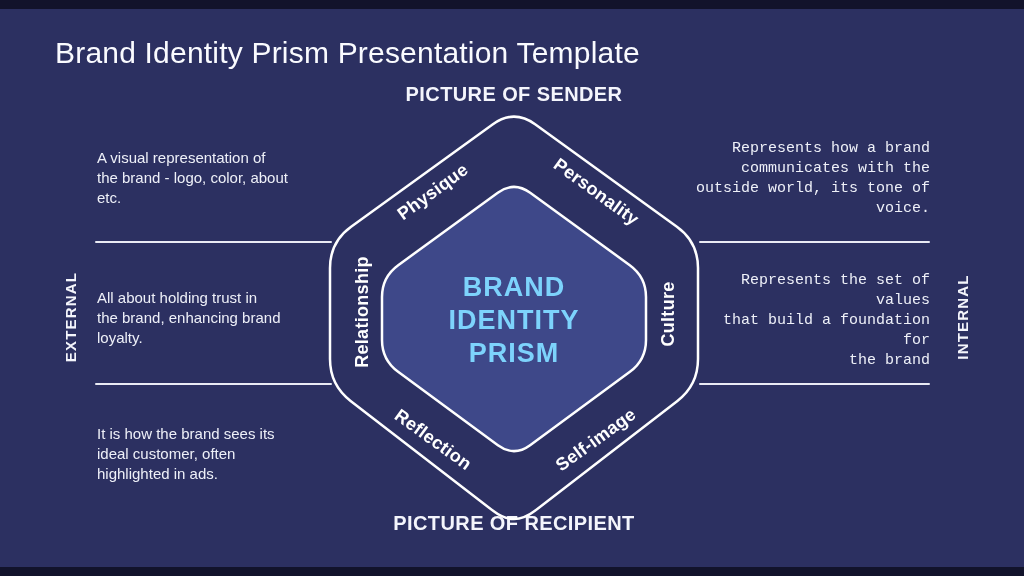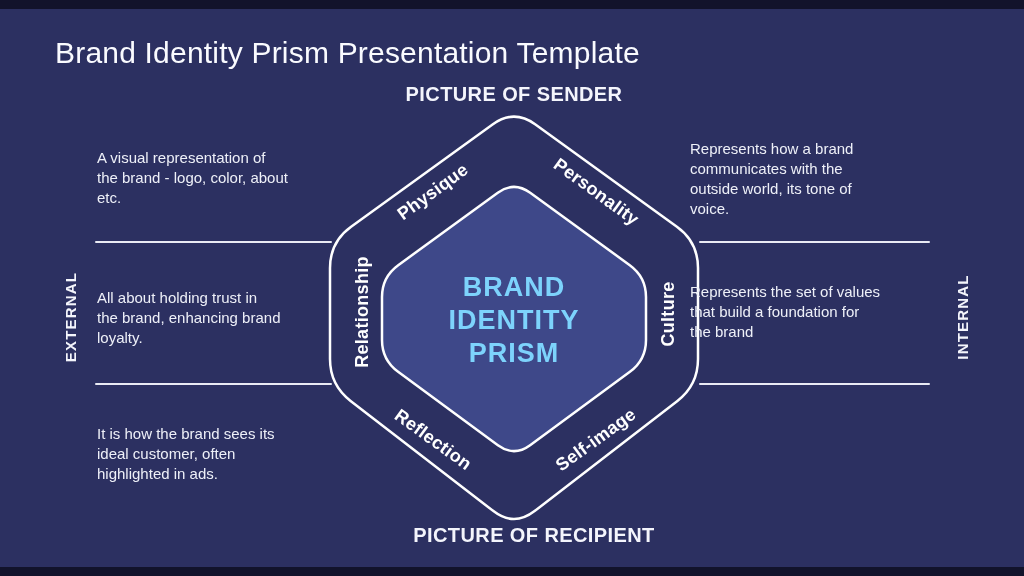--- a/index.html
+++ b/index.html
@@ -13,21 +13,21 @@
   .edge-bar.bottom{bottom:0;}
   .title{
     position:absolute;left:55px;top:36px;margin:0;
     font-size:30px;font-weight:300;letter-spacing:.2px;color:#fafbff;white-space:nowrap;text-align:right;
   }
   .cap-label{
     position:absolute;transform:translateX(-50%);
     font-size:20px;font-weight:700;letter-spacing:.4px;white-space:nowrap;color:#f4f5fc;
   }
   .sender{left:514px;top:83px;}
-  .recipient{left:514px;top:524px;margin-left:20px;}
+  .recipient{left:514px;top:512px;}
   .axis-label{
     position:absolute;transform:translate(-50%,-50%) rotate(-90deg);
     font-size:15px;font-weight:700;letter-spacing:1.2px;white-space:nowrap;color:#f4f5fc;
   }
   .external{left:70px;top:317px;}
   .internal{left:962px;top:317px;}
   .sep{position:absolute;height:2px;background:#e9eaf4;border-radius:1px;}
   .sep.l1{left:95px;top:241px;width:237px;}
   .sep.l2{left:95px;top:383px;width:237px;}
   .sep.r1{left:699px;top:241px;width:231px;}
@@ -46,26 +46,26 @@
   .center-text{
     position:absolute;left:514px;top:320px;transform:translate(-50%,-50%);
     font-size:27px;line-height:33px;font-weight:700;letter-spacing:1px;
     text-align:center;white-space:pre-line;color:#7dd3fc;
   }
   .desc{
     position:absolute;font-size:15px;line-height:20px;font-weight:400;
     color:#eef0f8;white-space:pre-line;
   }
   .desc.left{left:97px;text-align:left;}
-  .desc.right{right:94px;width:240px;}
+  .desc.right{right:94px;width:240px;text-align:right;font-family:Liberation Mono, monospace;}
   .desc.lt{top:148px;}
   .desc.lm{top:288px;}
   .desc.lb{top:424px;}
   .desc.rt{top:139px;}
-  .desc.rm{top:282px;}
+  .desc.rm{top:271px;}
   .desc.rb{top:424px;}
 </style>
 </head>
 <body>
 
 <div class="slide" style="--bg: #2c3061; --edge: #12132b;">
 
   <div class="edge-bar top"></div>
   <div class="edge-bar bottom"></div>
 

